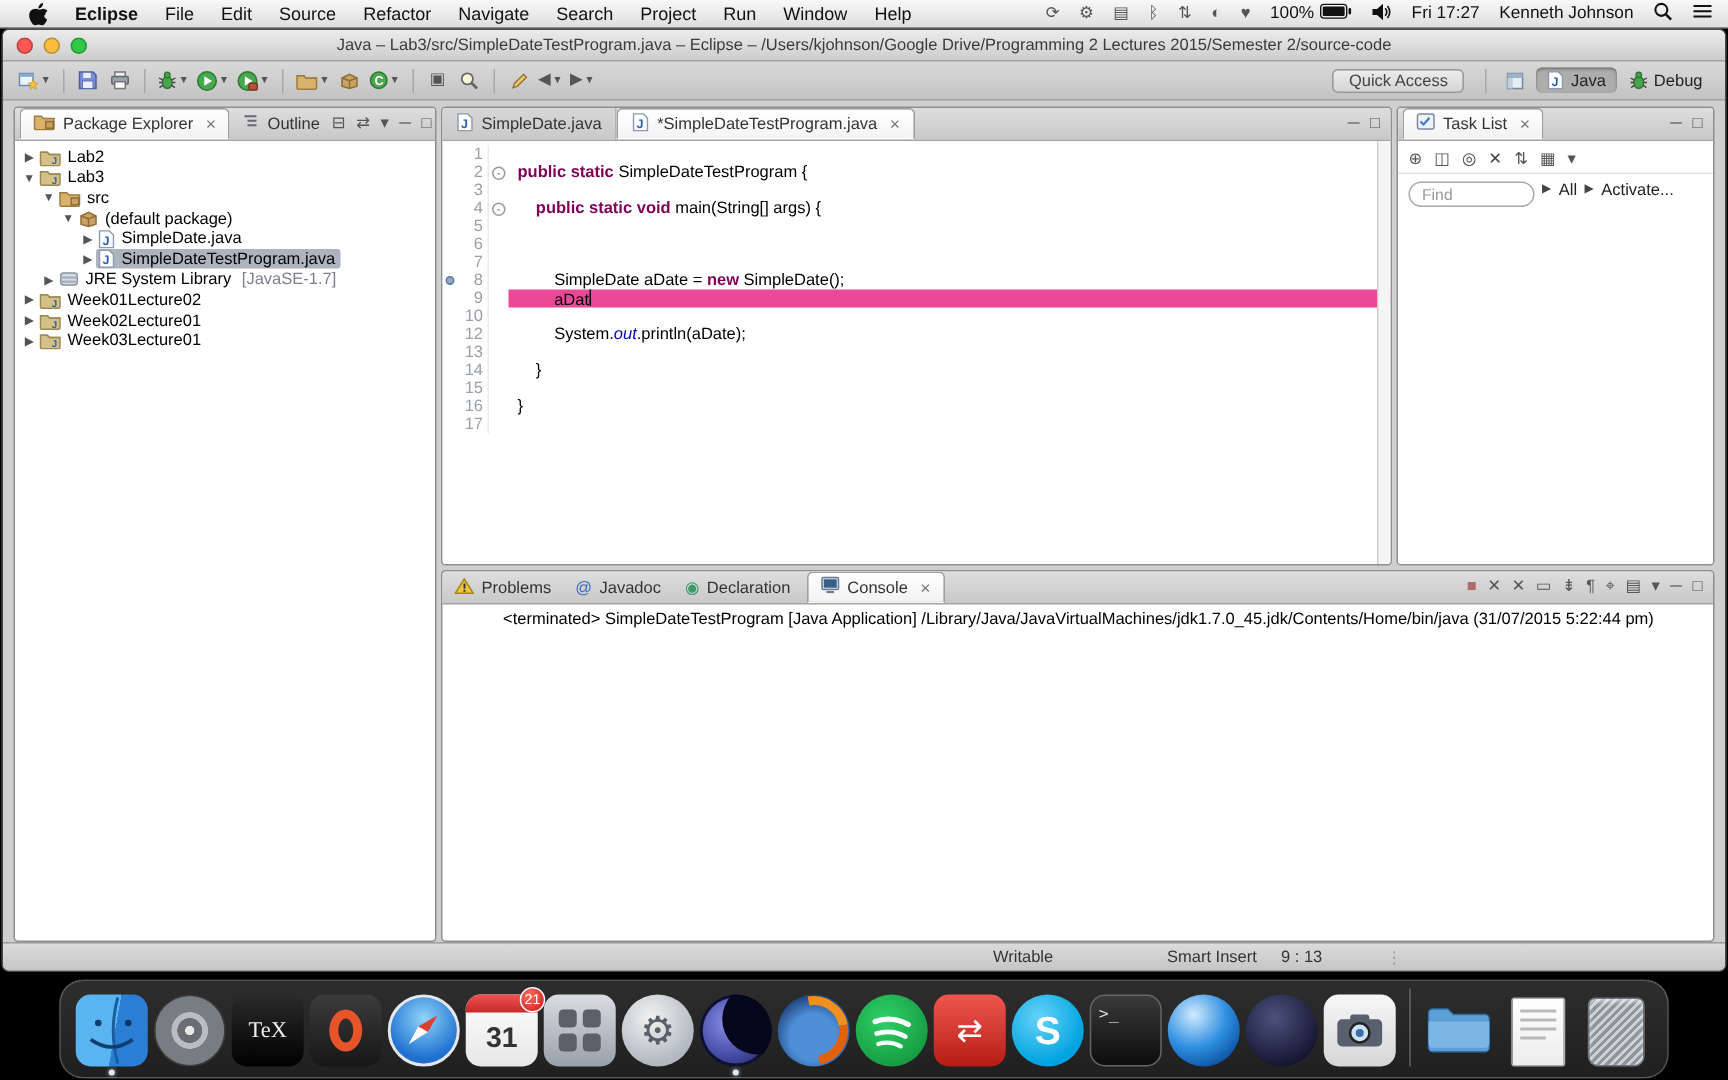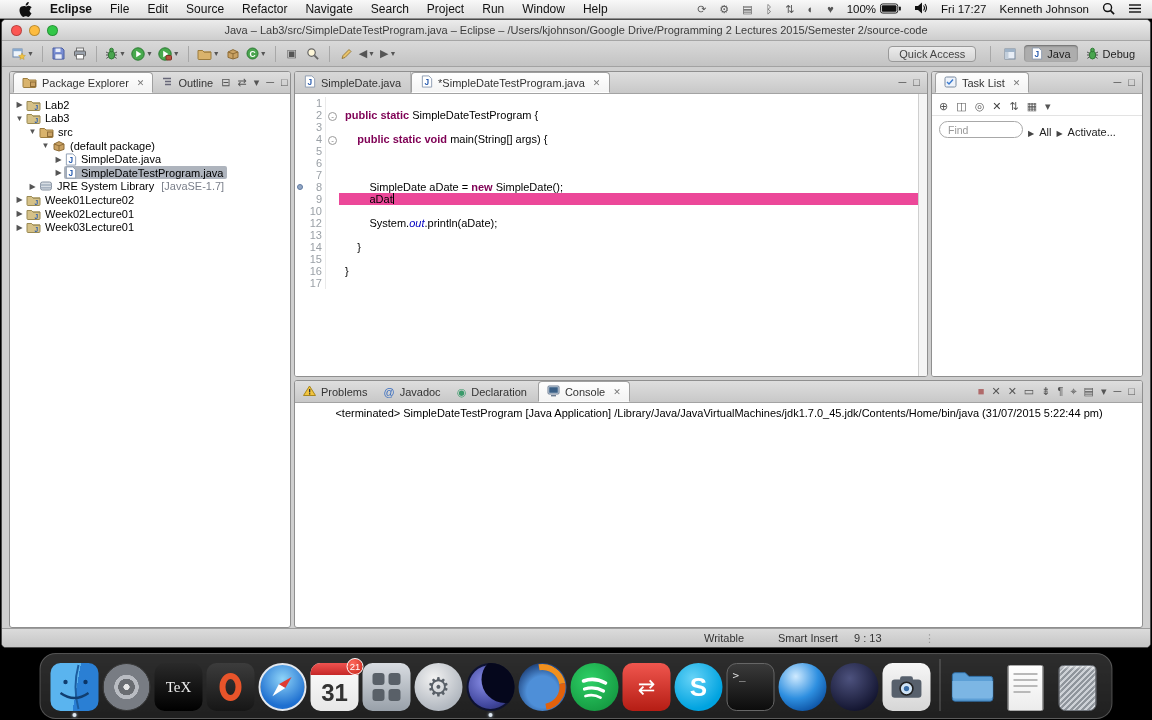--- a/index.html
+++ b/index.html
@@ -84,21 +84,21 @@
     font-size:8px;line-height:7px;text-align:center;background:#fff;}
   .ltext{flex:1;white-space:pre;padding-left:6px;height:12px;}
   .lrow.current .ltext{background:#ec4899;}
   .k{color:#7f0055;font-weight:bold;}
   .f{color:#0000c0;font-style:italic;}
   .caret{display:inline-block;width:1.5px;height:11px;background:#000;vertical-align:-1px;}
   .oruler{position:absolute;top:0;right:0;bottom:0;width:9px;background:#f5f5f5;border-left:1px solid #cfcfcf;}
 
   
   .tl-toolbar{height:22px;flex:none;display:flex;align-items:center;gap:8px;padding:0 7px;border-bottom:1px solid #e3e3e3;}
-  .find-row{display:flex;align-items:flex-end;gap:5px;padding:5px 7px;}
+  .find-row{display:flex;align-items:flex-start;gap:5px;padding:5px 7px;}
   .find-input{width:84px;height:17px;border:1px solid #a8a8a8;border-radius:9px;font-size:10.5px;padding:0 8px;color:#444;outline:none;}
   .find-input::placeholder{color:#999;}
   .tri{font-size:8px;color:#444;}
   .tl-link{font-size:11px;color:#222;white-space:nowrap;}
 
   
   .cs-toolbar{margin-left:auto;display:flex;gap:7px;align-items:center;padding:0 7px 3px 0;}
   .console-body{flex:1;padding:4px 4px 0 5px;font-size:11px;color:#000;white-space:nowrap;overflow:hidden;}
 
   
@@ -662,21 +662,21 @@
             </div>
         </div>
         <div class="console-body">
           <span>&lt;terminated&gt; SimpleDateTestProgram [Java Application] /Library/Java/JavaVirtualMachines/jdk1.7.0_45.jdk/Contents/Home/bin/java (31/07/2015 5:22:44 pm)</span>
         </div>
       </div>
     </div>
   </div>
 
   <div class="statusbar">
-    <span class="sb-item" style="left:702px">Writable</span>
+    <span class="sb-item" style="left:660px">Writable</span>
     <span class="sb-item" style="left:776px">Smart Insert</span>
     <span class="sb-item" style="left:852px">9 : 13</span>
     <span class="sb-item" style="left:922px;color:#999">⋮</span>
   </div>
 </div>
 
 <div class="dock" id="dock-items">
     <div class="dock-item">
       <div class="dsq" style="background:linear-gradient(100deg,#5ab4ef 54%,#2a7fd4 54%);overflow:hidden">
         <svg class="fillsvg" viewBox="0 0 48 48">
@@ -703,21 +703,21 @@
       <div style="width:48px;height:48px;border-radius:50%;border:2px solid #e4e8ee;background:radial-gradient(circle at 50% 32%,#8fd4f8,#1e6fd0 72%);position:relative">
         <svg class="fillsvg" viewBox="0 0 48 48">
           <polygon points="34,13 27,25 20,21" fill="#e03c31"></polygon>
           <polygon points="13,34 20,21 27,25" fill="#fff"></polygon>
         </svg>
       </div>
     </div>
     <div class="dock-item">
       <div class="dsq" style="background:linear-gradient(#fdfdfd,#e7e7e7);display:flex;flex-direction:column;overflow:visible">
         <div style="height:12px;background:linear-gradient(#ef5350,#c62828);border-radius:10px 10px 0 0"></div>
-        <div style="flex:1;display:flex;align-items:center;justify-content:center;font-size:24px;font-weight:bold;color:#333">31</div>
+        <div style="flex:1;display:flex;align-items:center;justify-content:center;font-size:19px;font-weight:bold;color:#333">31</div>
         <div style="position:absolute;top:-5px;right:-5px;width:17px;height:17px;border-radius:50%;background:radial-gradient(circle at 35% 30%,#ff6b5e,#c61f14);border:1px solid #fff;color:#fff;font-size:9.5px;display:flex;align-items:center;justify-content:center">21</div>
       </div>
     </div>
     <div class="dock-item">
       <div class="dsq" style="background:linear-gradient(#d9dde2,#98a0a9);display:grid;grid-template-columns:1fr 1fr;gap:4px;padding:10px">
         <div class="key"></div>
         <div class="key"></div>
         <div class="key"></div>
         <div class="key"></div>
       </div>

